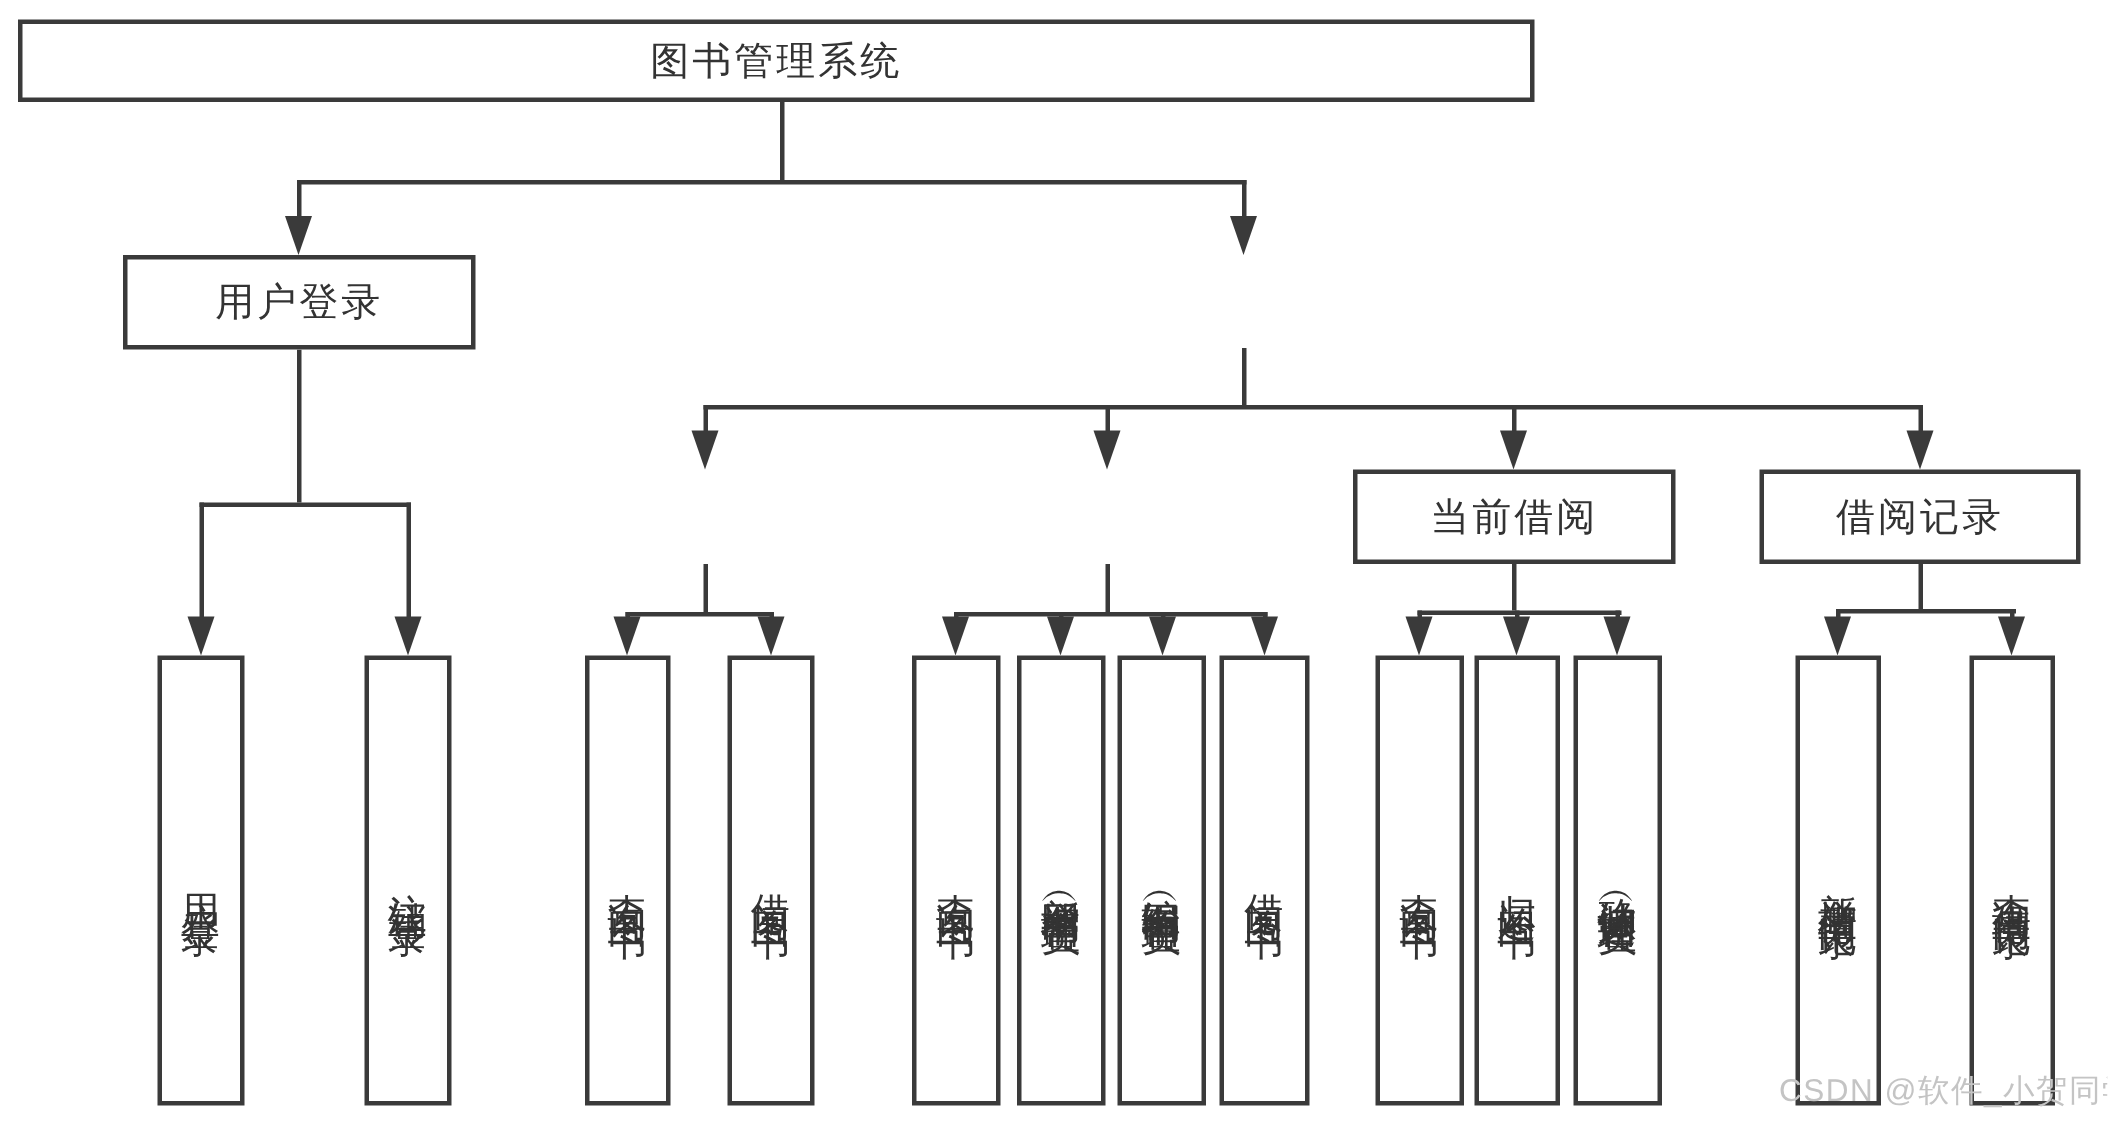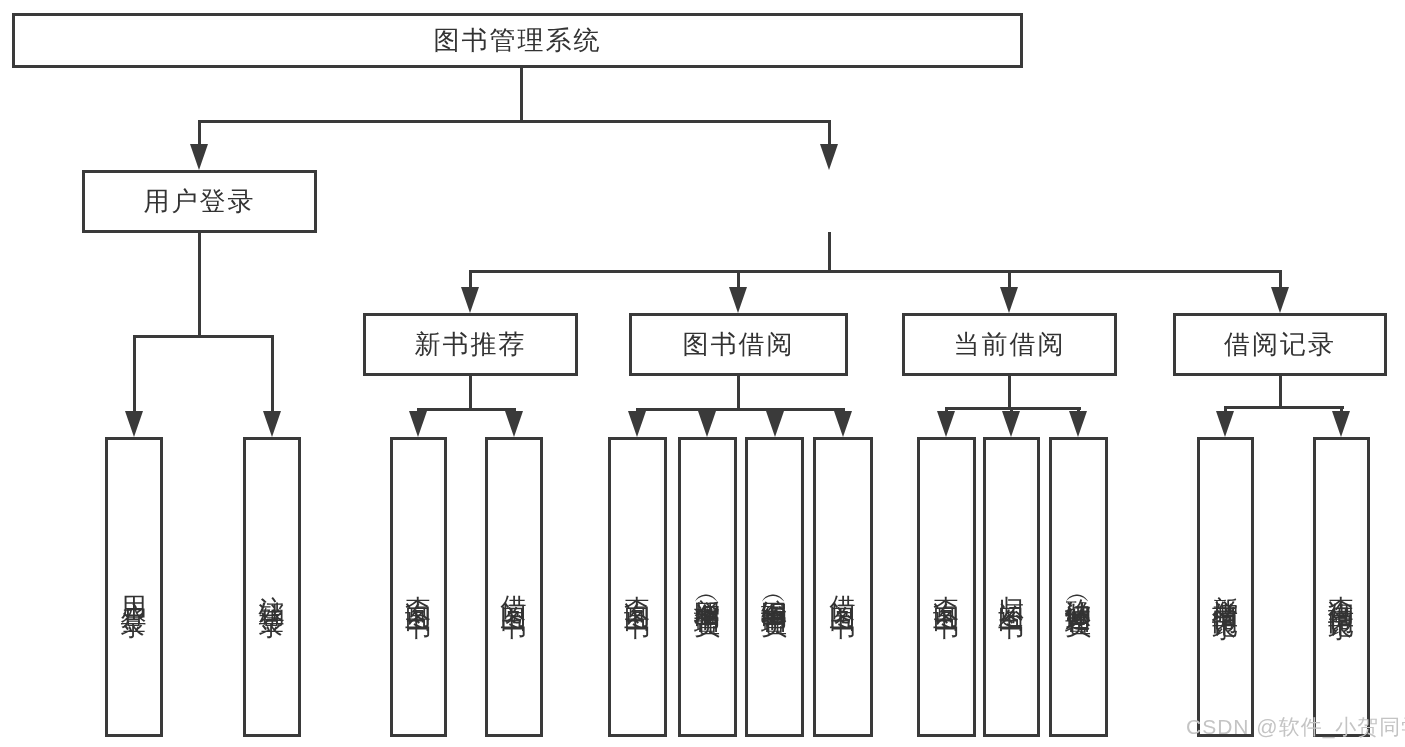--- a/index.html
+++ b/index.html
@@ -67,26 +67,20 @@
 <div class="canvas">
 
   <div class="box" style="left:12px;top:13px;width:1011px;height:55px">
     <span class="node-label">图书管理系统</span>
   </div>
 
   <div class="box" style="left:82px;top:170px;width:235px;height:63px">
     <span class="node-label">用户登录</span>
   </div>
 
-  <div class="box" style="left:363px;top:313px;width:215px;height:63px">
-    <span class="node-label">新书推荐</span>
-  </div>
-  <div class="box" style="left:629px;top:313px;width:219px;height:63px">
-    <span class="node-label">图书借阅</span>
-  </div>
   <div class="box" style="left:1173px;top:313px;width:214px;height:63px">
     <span class="node-label">借阅记录</span>
   </div>
   <div class="box" style="left:902px;top:313px;width:215px;height:63px">
     <span class="node-label">当前借阅</span>
   </div>
 
   <div class="box leaf" style="left:105px;top:437px;width:58px;height:300px">
     <span class="leaf-label" style="letter-spacing: 6px;">用户登录</span>
   </div>

